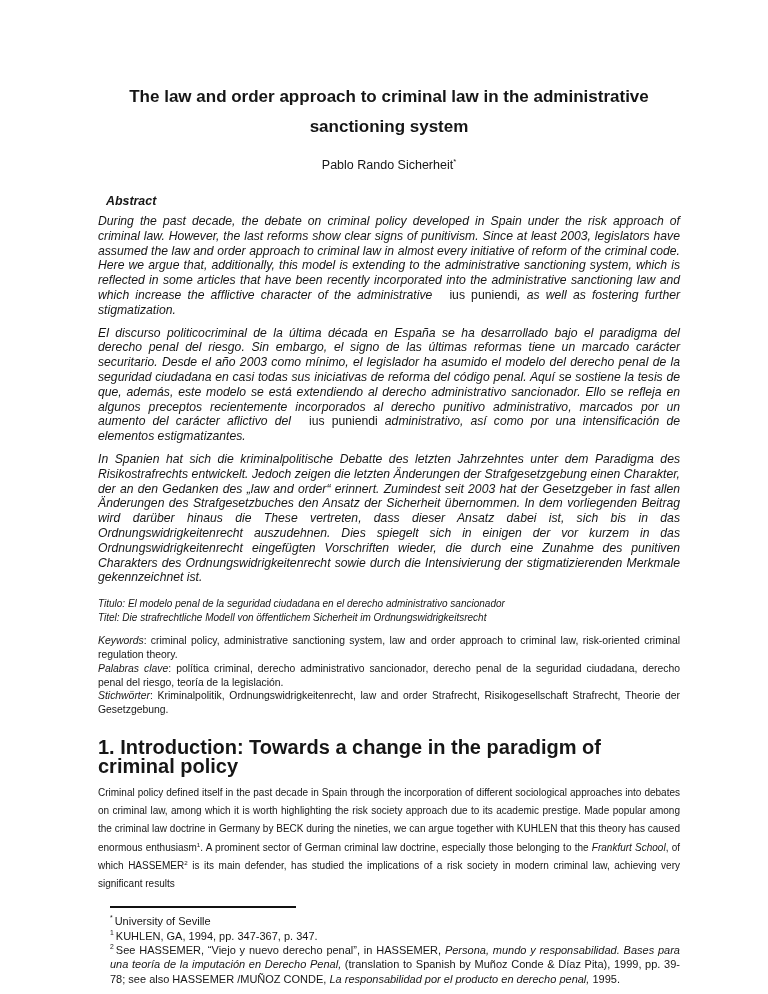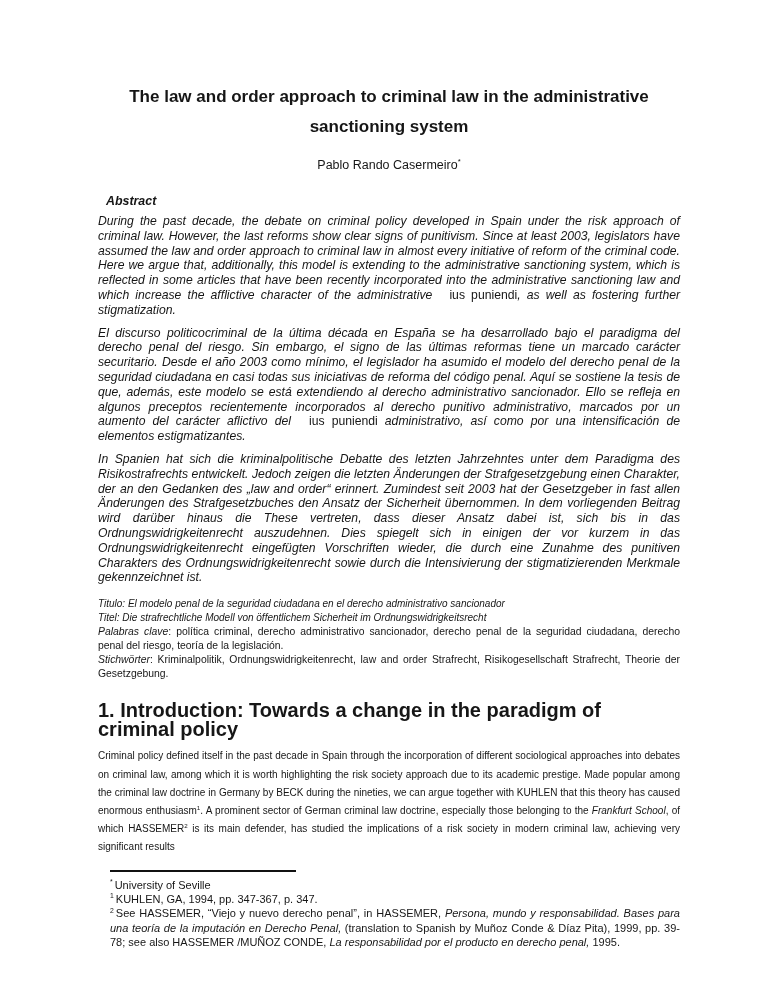--- a/index.html
+++ b/index.html
@@ -89,36 +89,37 @@
   sup { vertical-align: super; font-size: 0.62em; line-height: 0; }
 </style>
 </head>
 <body>
 
 <div class="page">
 
   <h1 class="title">The law and order approach to criminal law in the administrative sanctioning system</h1>
 
   <div class="author-line">
-    <span>Pablo Rando Casermeiro</span><sup>*</sup>
+    <span>Pablo Rando Sicherheit</span><sup>*</sup>
   </div>
 
   <div class="abstract-label indent">Abstract</div>
 
   <p class="abs first indent"><span>During the past decade, the debate on criminal policy developed in Spain under the risk approach of criminal law. However, the last reforms show clear signs of punitivism. Since at least 2003, legislators have assumed the law and order approach to criminal law in almost every initiative of reform of the criminal code. Here we argue that, additionally, this model is extending to the administrative sanctioning system, which is reflected in some articles that have been recently incorporated into the administrative sanctioning law and which increase the afflictive character of the administrative </span><span class="rm">ius puniendi</span><span>, as well as fostering further stigmatization.</span></p>
 
   <p class="abs indent"><span>El discurso politicocriminal de la última década en España se ha desarrollado bajo el paradigma del derecho penal del riesgo. Sin embargo, el signo de las últimas reformas tiene un marcado carácter securitario. Desde el año 2003 como mínimo, el legislador ha asumido el modelo del derecho penal de la seguridad ciudadana en casi todas sus iniciativas de reforma del código penal. Aquí se sostiene la tesis de que, además, este modelo se está extendiendo al derecho administrativo sancionador. Ello se refleja en algunos preceptos recientemente incorporados al derecho punitivo administrativo, marcados por un aumento del carácter aflictivo del </span><span class="rm">ius puniendi</span><span> administrativo, así como por una intensificación de elementos estigmatizantes.</span></p>
 
   <p class="abs indent"><span>In Spanien hat sich die kriminalpolitische Debatte des letzten Jahrzehntes unter dem Paradigma des Risikostrafrechts entwickelt. Jedoch zeigen die letzten Änderungen der Strafgesetzgebung einen Charakter, der an den Gedanken des „law and order“ erinnert. Zumindest seit 2003 hat der Gesetzgeber in fast allen Änderungen des Strafgesetzbuches den Ansatz der Sicherheit übernommen. In dem vorliegenden Beitrag wird darüber hinaus die These vertreten, dass dieser Ansatz dabei ist, sich bis in das Ordnungswidrigkeitenrecht auszudehnen. Dies spiegelt sich in einigen der vor kurzem in das Ordnungswidrigkeitenrecht eingefügten Vorschriften wieder, die durch eine Zunahme des punitiven Charakters des Ordnungswidrigkeitenrecht sowie durch die Intensivierung der stigmatizierenden Merkmale gekennzeichnet ist.</span></p>
 
   <p class="meta indent">
     <span>Titulo: El modelo penal de la seguridad ciudadana en el derecho administrativo sancionador</span><br>
     <span>Titel: Die strafrechtliche Modell von öffentlichem Sicherheit im Ordnungswidrigkeitsrecht</span>
   </p>
 
+  <p class="kw first indent"><span class="it">Keywords</span><span>: criminal policy, administrative sanctioning system, law and order approach to criminal law, risk-oriented criminal regulation theory.</span></p>
   <p class="kw indent"><span class="it">Palabras clave</span><span>: política criminal, derecho administrativo sancionador, derecho penal de la seguridad ciudadana, derecho penal del riesgo, teoría de la legislación.</span></p>
   <p class="kw indent"><span class="it">Stichwörter</span><span>: Kriminalpolitik, Ordnungswidrigkeitenrecht, law and order Strafrecht, Risikogesellschaft Strafrecht, Theorie der Gesetzgebung.</span></p>
 
   <h2 class="section">1. Introduction: Towards a change in the paradigm of criminal policy</h2>
 
   <p class="body-para"><span>Criminal policy defined itself in the past decade in Spain through the incorporation of different sociological approaches into debates on criminal law, among which it is worth highlighting the risk society approach due to its academic prestige. Made popular among the criminal law doctrine in Germany by BECK during the nineties, we can argue together with KUHLEN that this theory has caused enormous enthusiasm</span><span class="sup">1</span><span>. A prominent sector of German criminal law doctrine, especially those belonging to the </span><span class="it">Frankfurt School</span><span>, of which HASSEMER</span><span class="sup">2</span><span> is its main defender, has studied the implications of a risk society in modern criminal law, achieving very significant results</span></p>
 
   <hr class="fn-rule">
 
   <p class="fn">

